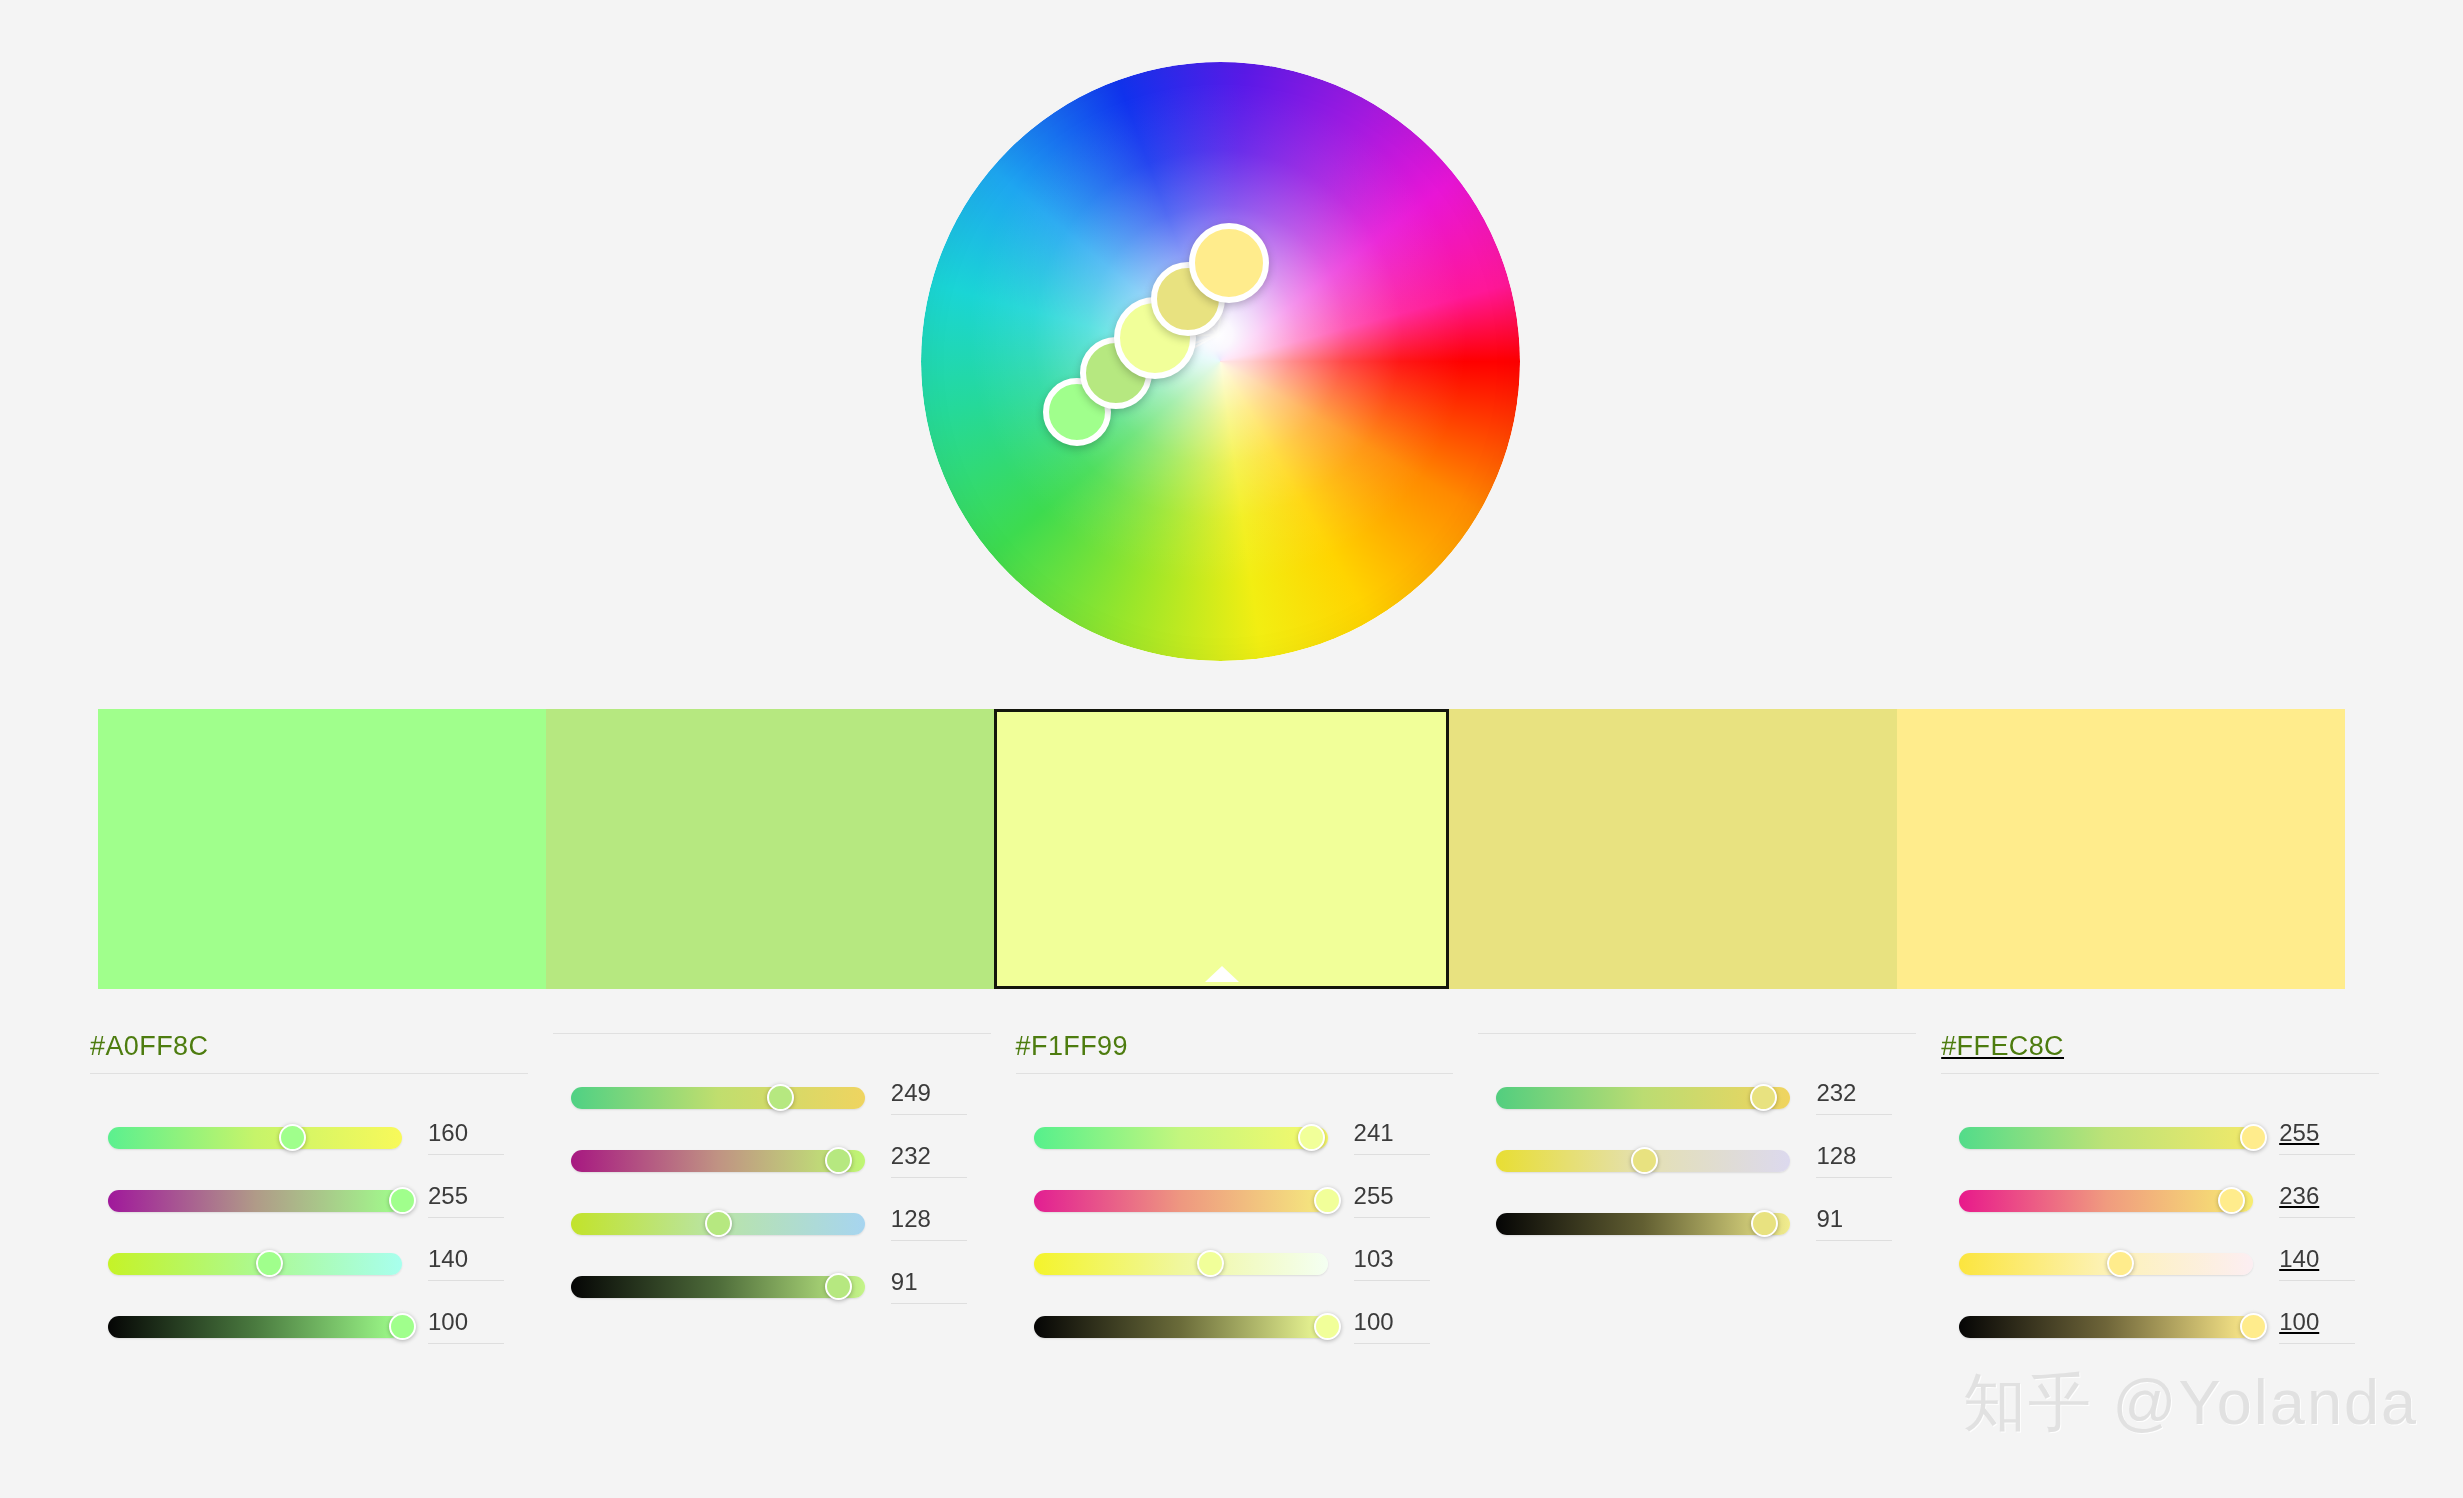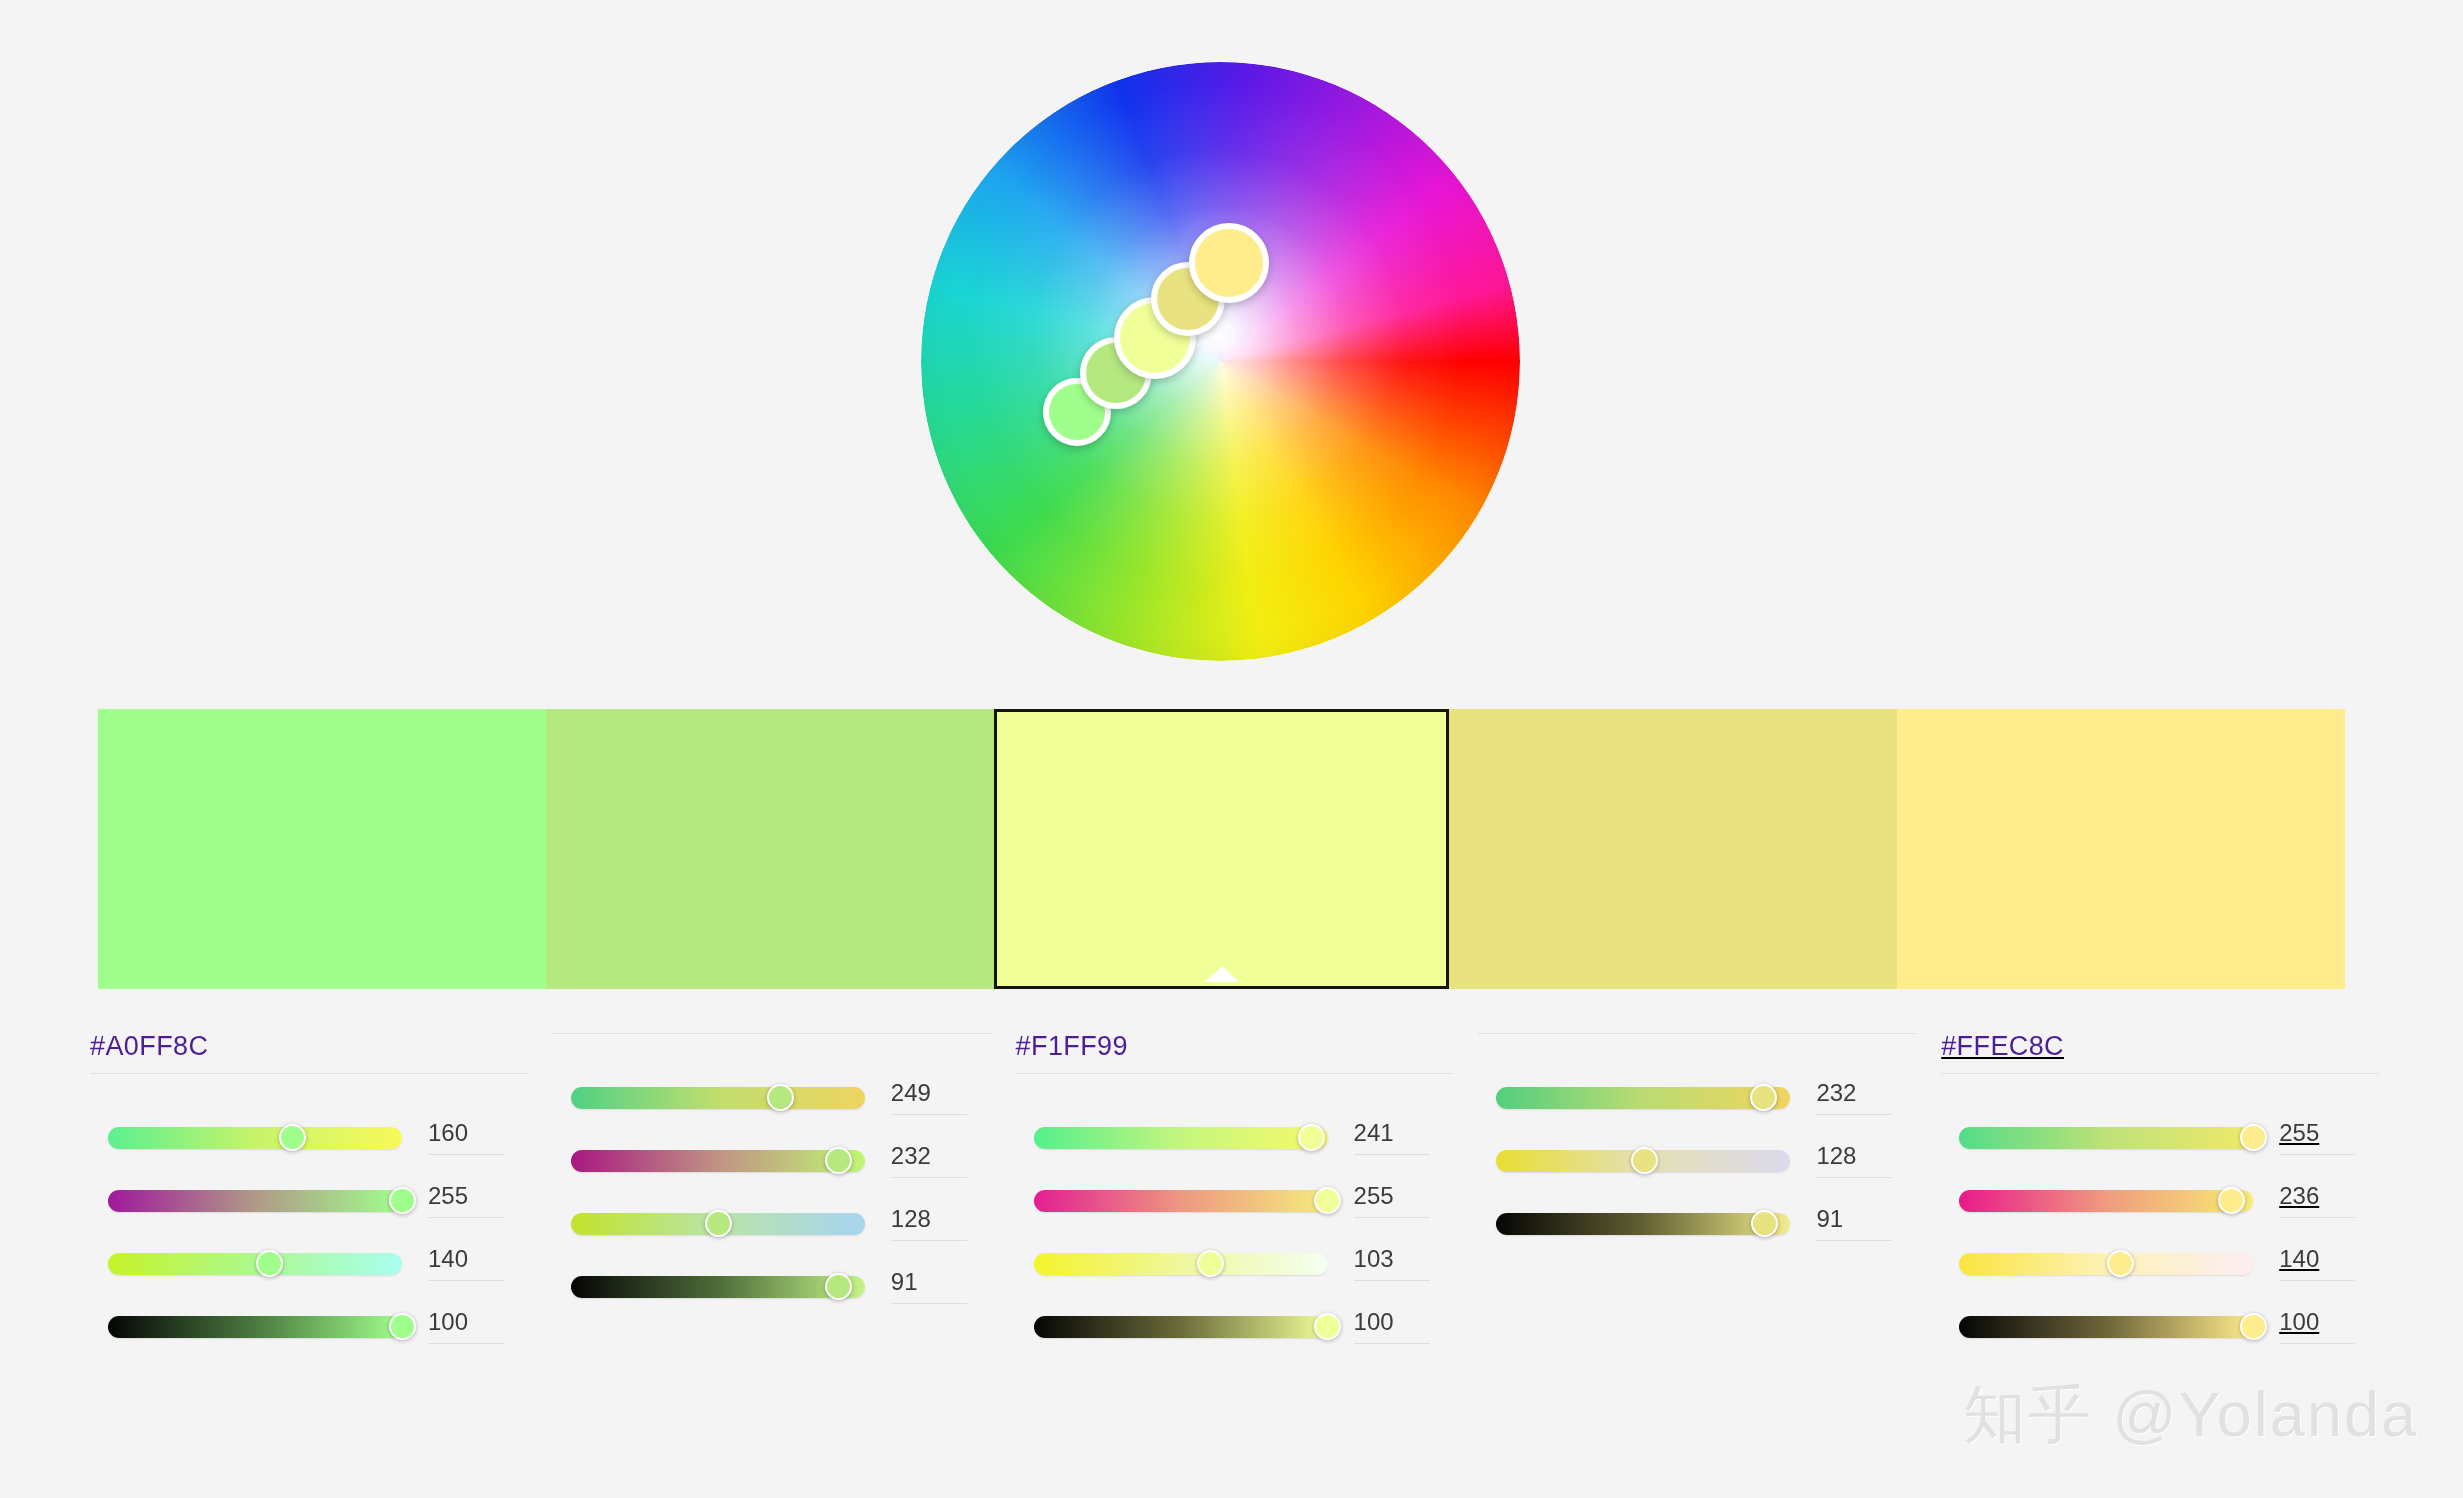--- a/index.html
+++ b/index.html
@@ -141,21 +141,21 @@
   }
 
   .color-col {
     width: 438px;
     margin-right: 25px;
   }
   .color-col:last-child { margin-right: 0; text-decoration: underline; }
 
   .hex-label {
     font-size: 27px;
-    color: #4c1d95;
+    color: #4d7c0f;
     letter-spacing: 0.4px;
     padding-bottom: 13px;
     line-height: 1;
   }
 
   .hex-rule {
     height: 1px;
     background: #e0e0e0;
     width: 100%;
     margin-bottom: 32px;
@@ -198,21 +198,21 @@
     color: #3b3b3b;
     line-height: 1;
     padding-bottom: 9px;
     border-bottom: 1px solid #dedede;
   }
 
   
   #watermark {
     position: absolute;
     right: 46px;
-    bottom: 40px;
+    bottom: 52px;
     font-size: 63px;
     color: #e1e1e1;
     letter-spacing: 2px;
     text-shadow: 1px 1px 0 rgba(255,255,255,0.9);
     white-space: nowrap;
     user-select: none;
   }
 </style>
 </head>
 <body>

